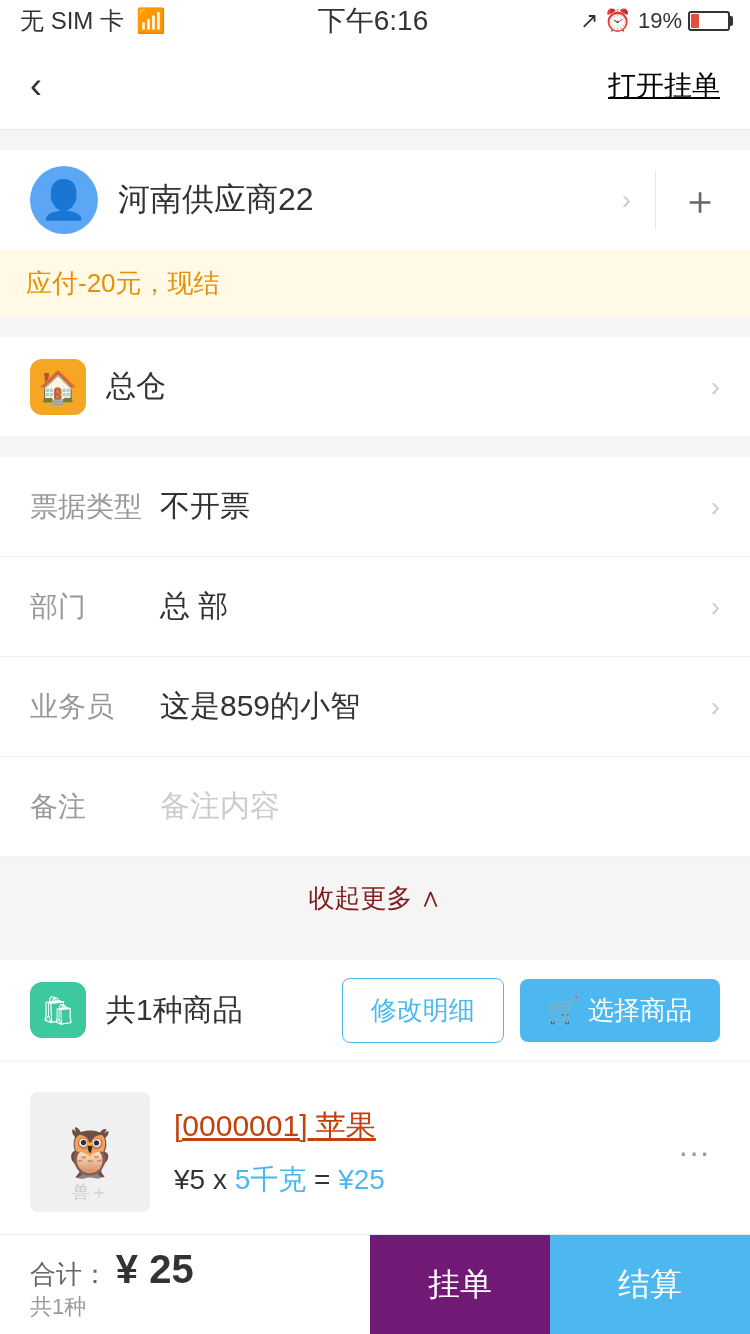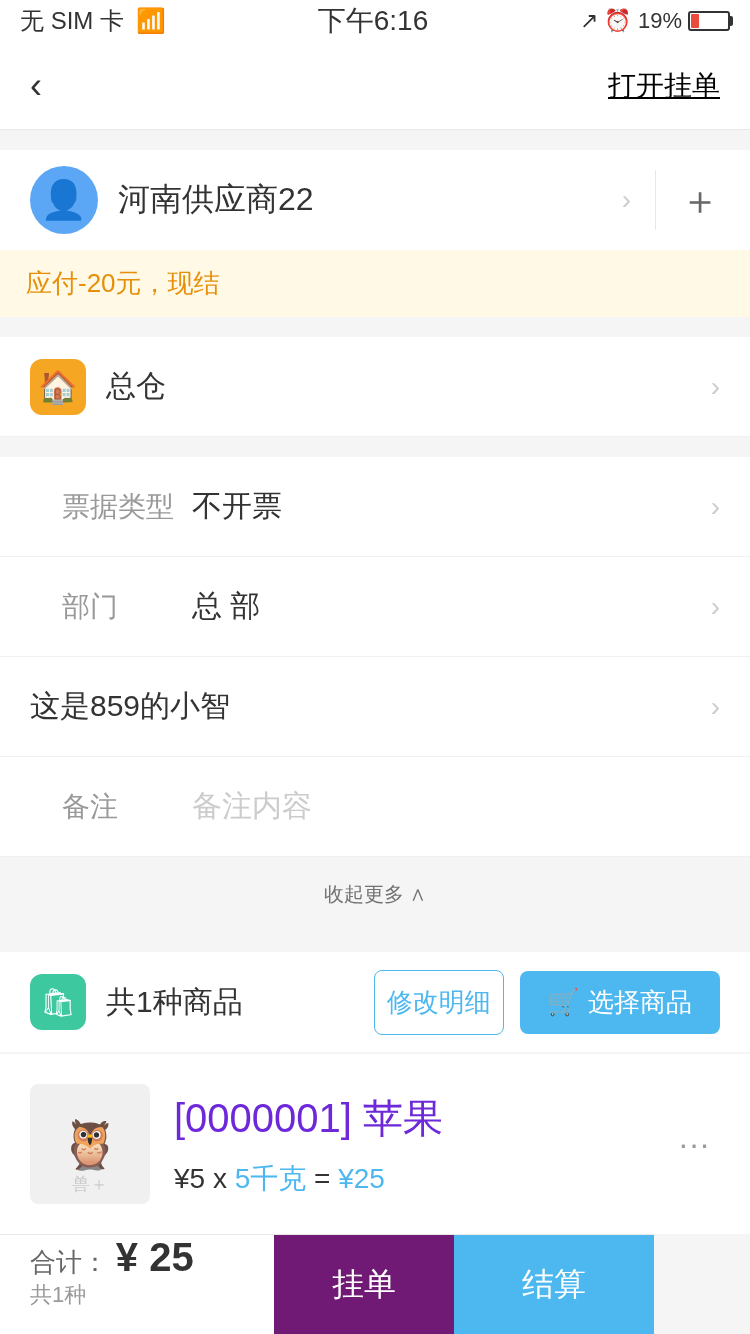--- a/index.html
+++ b/index.html
@@ -134,21 +134,20 @@
       display: flex;
       align-items: center;
       padding: 0 30px;
       height: 100px;
       border-bottom: 1px solid #f0f0f0;
     }
     .list-row-label {
       font-size: 28px;
       color: #999;
       min-width: 130px;
-      margin-left: 32px;
     }
     .list-row-value {
       flex: 1;
       font-size: 30px;
       color: #333;
     }
     .list-row-value.placeholder {
       color: #ccc;
     }
 
@@ -160,22 +159,22 @@
       margin-right: 20px;
       font-size: 32px;
       flex-shrink: 0;
     }
 
     
     .collapse-row {
       background: #f5f5f5;
       text-align: center;
       padding: 24px 0;
-      font-size: 20px;
-      color: #737373;
+      font-size: 26px;
+      color: #7f1d1d;
     }
 
     
     .products-header {
       background: #fff;
       display: flex;
       align-items: center;
       padding: 0 30px;
       height: 100px;
     }
@@ -190,21 +189,21 @@
       color: #fff;
     }
     .products-count {
       flex: 1;
       font-size: 30px;
       color: #333;
     }
     .btn-outline {
       border: 1px solid #4db8f0;
       border-radius: 8px;
-      padding: 14px 12px;
+      padding: 14px 28px;
       font-size: 26px;
       color: #4db8f0;
       background: #fff;
       cursor: pointer;
       margin-right: 16px;
     }
     .btn-primary {
       background: #4db8f0;
       border-radius: 8px;
       padding: 14px 28px;
@@ -244,47 +243,48 @@
       bottom: 8px;
       font-size: 18px;
       color: #ccc;
       left: 50%; transform: translateX(-50%);
       white-space: nowrap;
     }
     .product-info {
       flex: 1;
     }
     .product-name {
-      font-size: 40px;
-      color: #6d28d9;
+      font-size: 30px;
+      color: #c2410c;
       margin-bottom: 14px;
+      text-decoration: underline;
     }
     .product-price {
       font-size: 28px;
       color: #333;
     }
     .product-price .blue {
       color: #4db8f0;
     }
     .more-btn {
       font-size: 32px;
       color: #999;
       padding: 10px;
       cursor: pointer;
     }
 
     
     .bottom-bar {
       position: fixed;
       bottom: 0;
       left: 0;
-      width: 654px;
+      width: 750px;
       height: 100px;
       display: flex;
-      align-items: flex-start;
+      align-items: center;
       background: #fff;
       border-top: 1px solid #e8e8e8;
     }
     .total-section {
       flex: 1;
       padding: 0 30px;
     }
     .total-label {
       font-size: 26px;
       color: #666;
@@ -374,20 +374,21 @@
   <span class="chevron-right">›</span>
 </div>
 
 <div class="list-row">
   <span class="list-row-label">部门</span>
   <span class="list-row-value">总 部</span>
   <span class="chevron-right">›</span>
 </div>
 
 <div class="list-row">
+  <span class="list-row-label">业务员</span>
   <span class="list-row-value">这是859的小智</span>
   <span class="chevron-right">›</span>
 </div>
 
 <div class="list-row">
   <span class="list-row-label">备注</span>
   <span class="list-row-value placeholder">备注内容</span>
 </div>
 
 <div class="collapse-row">收起更多 ∧</div>

